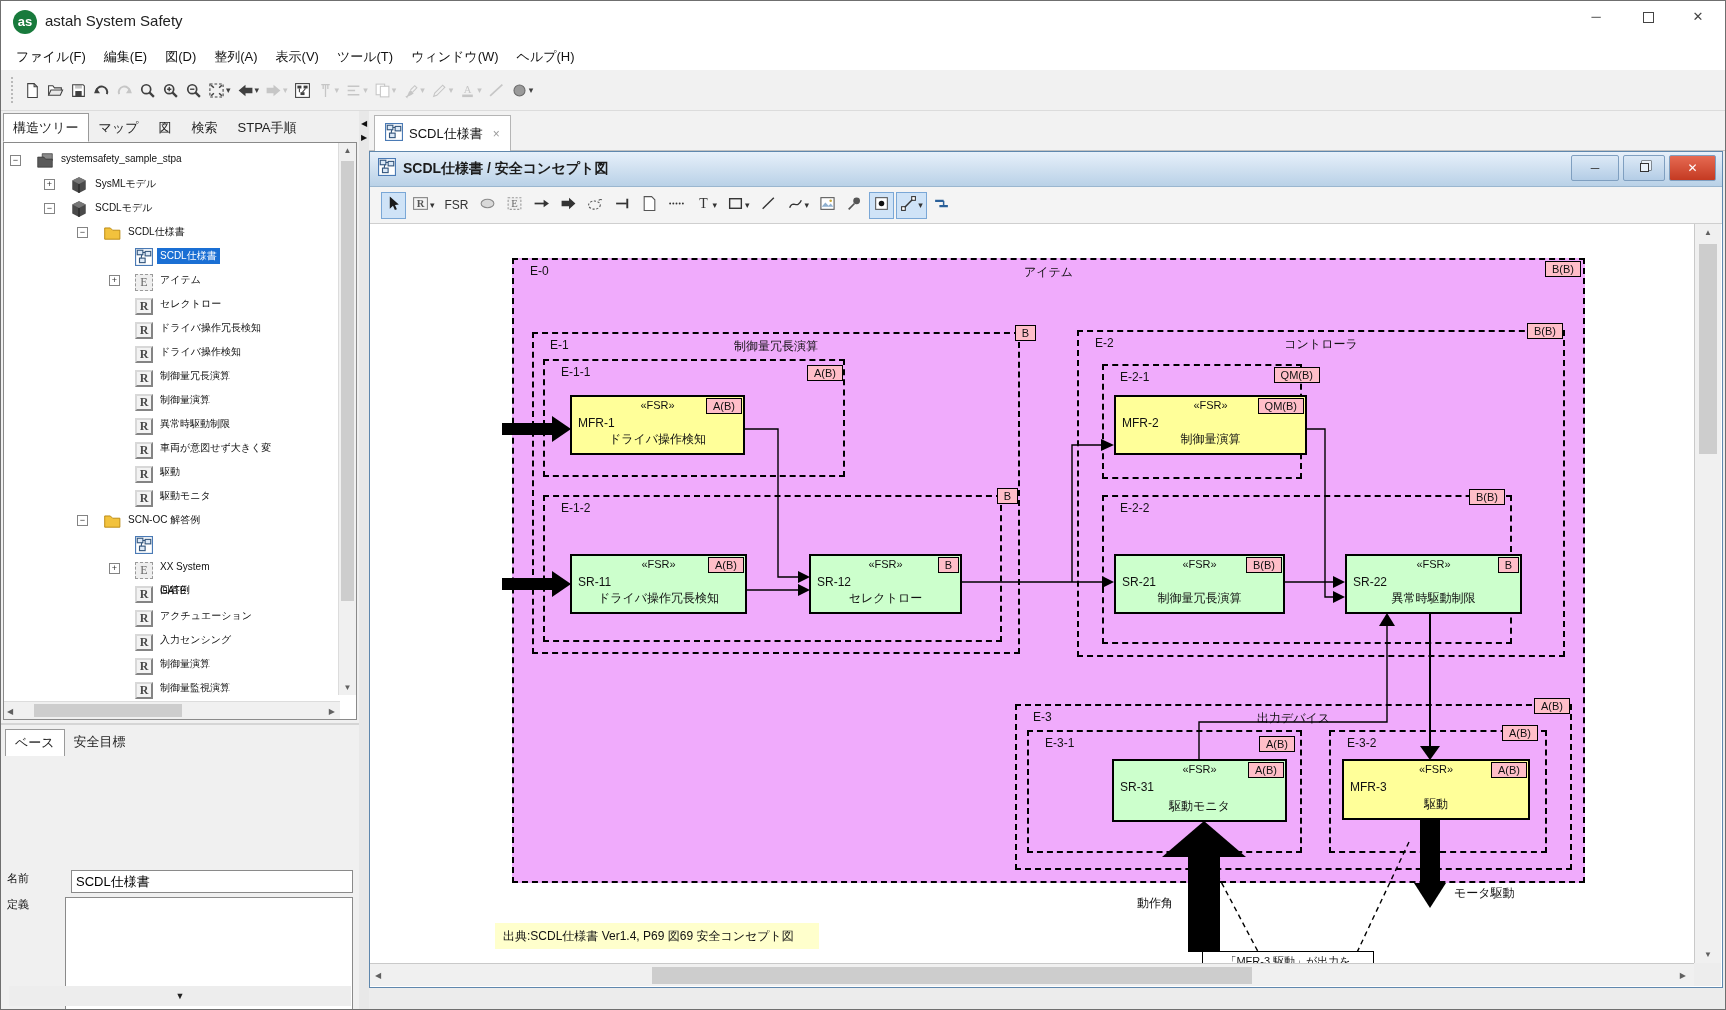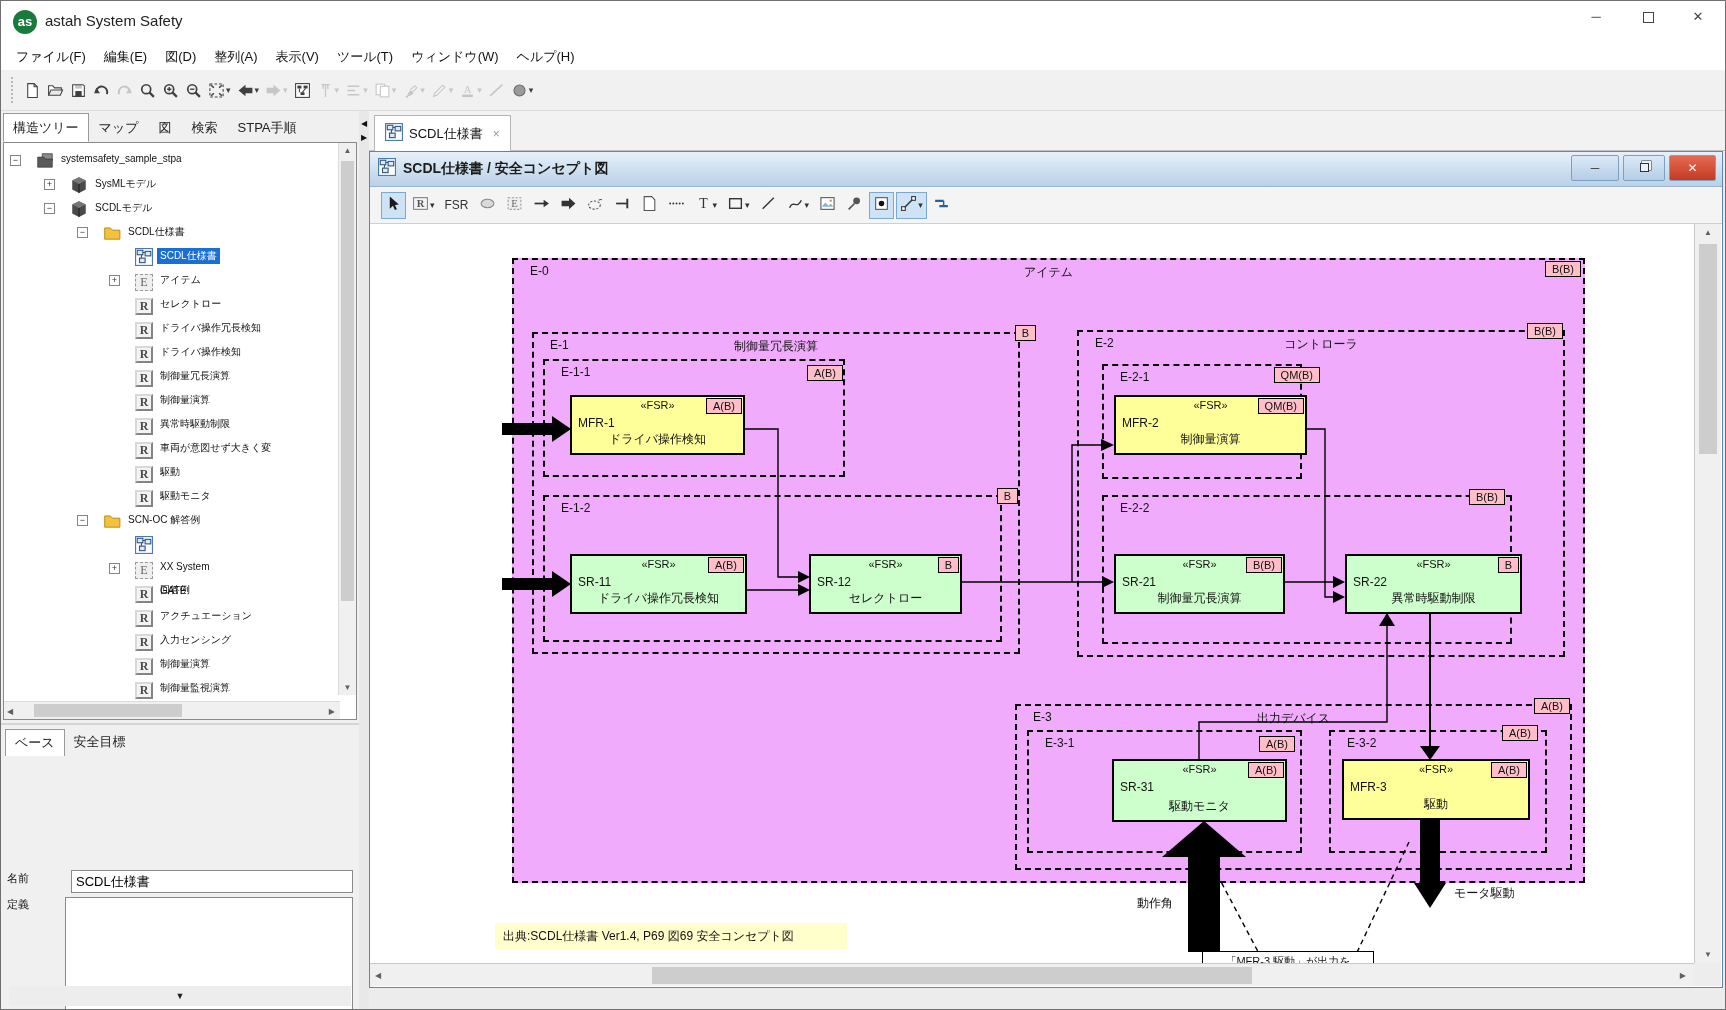--- a/index.html
+++ b/index.html
@@ -108,21 +108,21 @@
   .scdl-block { position:absolute; border:2px solid #000; }
   .scdl-block.mfr { background:#ffff99; }
   .scdl-block.sr { background:#ccffcc; }
   .scdl-block .stereo { position:absolute; left:0; right:0; top:2px; text-align:center; font-size:11px; }
   .scdl-block .bname { position:absolute; left:6px; top:19px; font-size:12px; }
   .scdl-block .bfunc { position:absolute; left:0; right:0; bottom:5px; text-align:center; font-size:12px; }
   #connectors { position:absolute; left:0; top:0; z-index:5; pointer-events:none; }
   .canvas-label { position:absolute; font-size:12px; color:#111; z-index:6; }
   #diagram-note { position:absolute; left:832px; top:727px; width:172px; height:20px; background:#fff;
                   border:1px solid #000; font-size:11px; text-align:center; padding-top:2px; z-index:7; }
-  #citation { position:absolute; left:125px; top:699px; width:352px; height:26px; background:#ffffcc;
+  #citation { position:absolute; left:125px; top:699px; width:324px; height:26px; background:#ffffcc;
               font-size:12px; padding:5px 8px; z-index:4; }
 </style>
 </head>
 <body>
 
 <div id="titlebar">
   <div id="app-logo">as</div>
   <div id="app-title">astah System Safety</div>
   <div class="wbtn" id="win-min">─</div>
   <div class="wbtn" id="win-max"><span></span></div>

